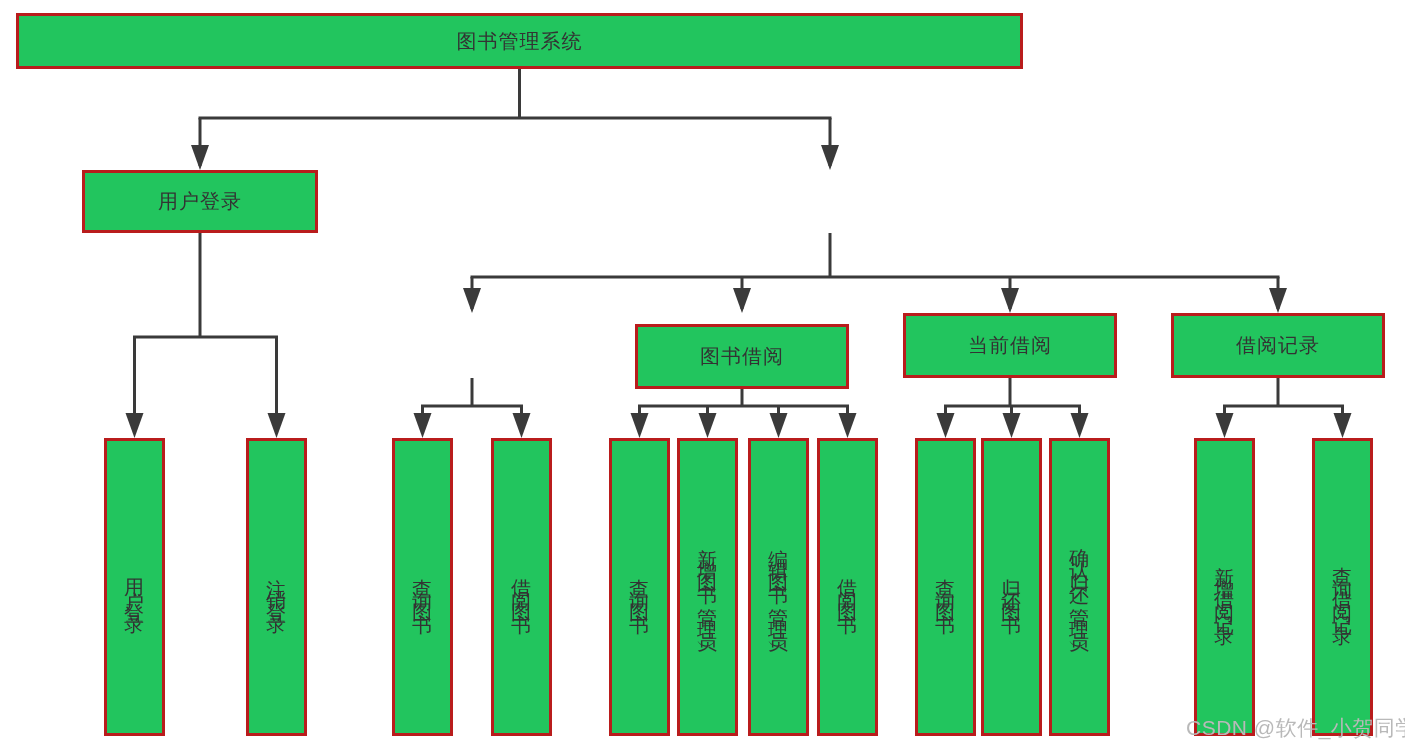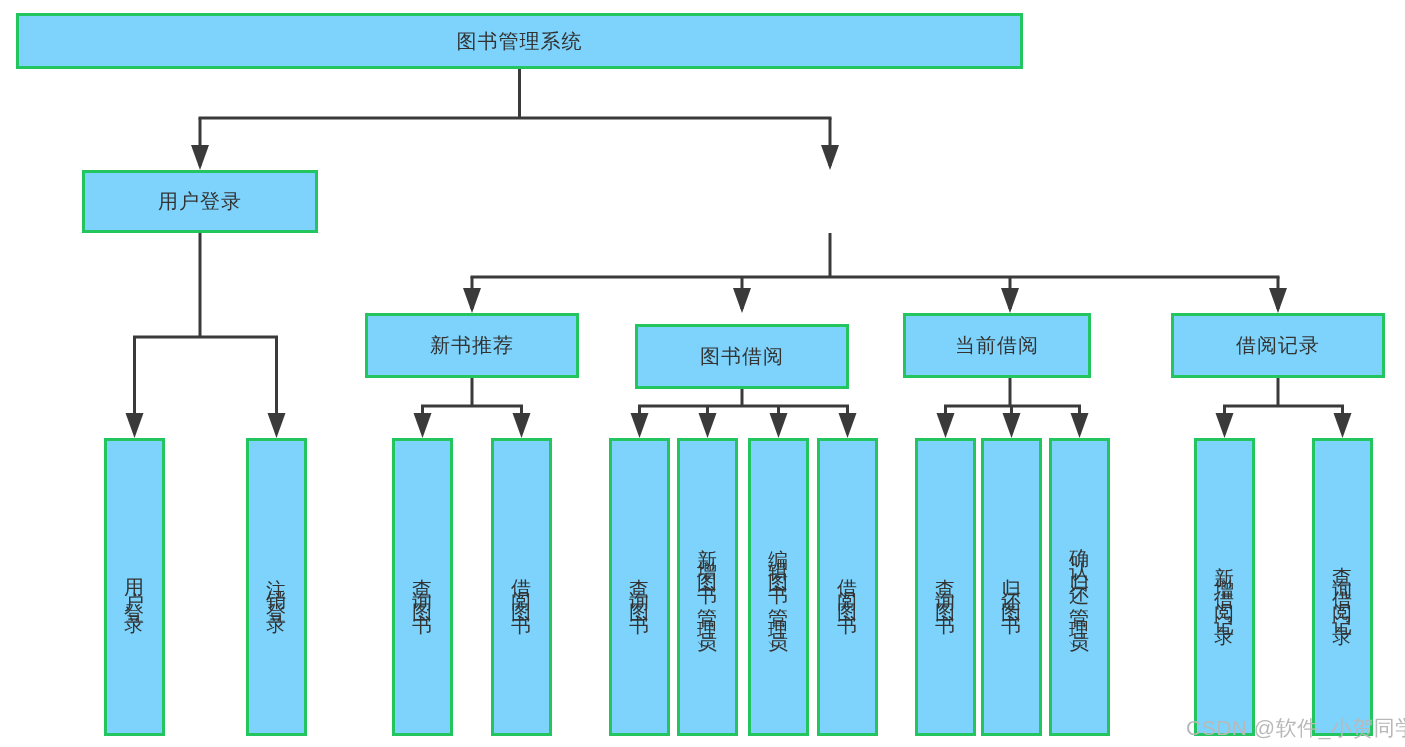--- a/index.html
+++ b/index.html
@@ -13,22 +13,22 @@
   }
   #connectors {
     position: absolute;
     left: 0; top: 0;
     width: 1405px; height: 747px;
     pointer-events: none;
   }
   .box {
     position: absolute;
     box-sizing: border-box;
-    border: 3px solid #22c55e;
-    background: #7dd3fc;
+    border: 3px solid #b91c1c;
+    background: #22c55e;
     color: #333333;
     display: flex;
     align-items: center;
     justify-content: center;
     font-size: 20px;
     letter-spacing: 1px;
   }
   .leaf { top: 438px; width: 61px; height: 298px; }
   .vtext {
     writing-mode: vertical-rl;
@@ -36,21 +36,21 @@
     letter-spacing: 12px;
     white-space: nowrap;
     line-height: 1;
   }
   
   #n-root  { left: 16px;   top: 13px;  width: 1007px; height: 56px; }
   #n-login { left: 82px;   top: 170px; width: 236px;  height: 63px; }
   #n-mgmt  { left: 712px;  top: 170px; width: 236px;  height: 63px; }
   #n-s0 { left: 365px;  top: 313px; width: 214px; height: 65px; }
   #n-s1 { left: 635px;  top: 324px; width: 214px; height: 65px; }
-  #n-s2 { left: 903px;  top: 313px; width: 188px; height: 65px; }
+  #n-s2 { left: 903px;  top: 313px; width: 214px; height: 65px; }
   #n-s3 { left: 1171px; top: 313px; width: 214px; height: 65px; }
   #n-l0  { left: 104px; }
   #n-l1  { left: 246px; }
   #n-l2  { left: 392px; }
   #n-l3  { left: 491px; }
   #n-l4  { left: 609px; }
   #n-l5  { left: 677px; }
   #n-l6  { left: 748px; }
   #n-l7  { left: 817px; }
   #n-l8  { left: 915px; }
@@ -125,21 +125,20 @@
       <line x1="1224.5" y1="406" x2="1224.5" y2="434" stroke="#3a3a3a" stroke-width="3"></line>
       <polygon points="1215.5,413 1233.5,413 1224.5,438" fill="#3a3a3a"></polygon>
       <line x1="1342.5" y1="406" x2="1342.5" y2="434" stroke="#3a3a3a" stroke-width="3"></line>
       <polygon points="1333.5,413 1351.5,413 1342.5,438" fill="#3a3a3a"></polygon>
     </svg>
 
   <div class="box" id="n-root">图书管理系统</div>
 
   <div class="box" id="n-login">用户登录</div>
 
-  <div class="box" id="n-s0">新书推荐</div>
   <div class="box" id="n-s1">图书借阅</div>
   <div class="box" id="n-s2">当前借阅</div>
   <div class="box" id="n-s3">借阅记录</div>
 
   <div class="box leaf" id="n-l0">
     <span class="vtext">用户登录</span>
   </div>
   <div class="box leaf" id="n-l1">
     <span class="vtext">注销登录</span>
   </div>

